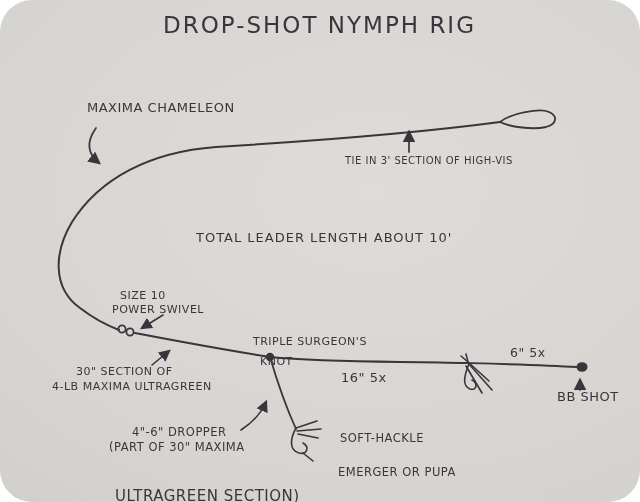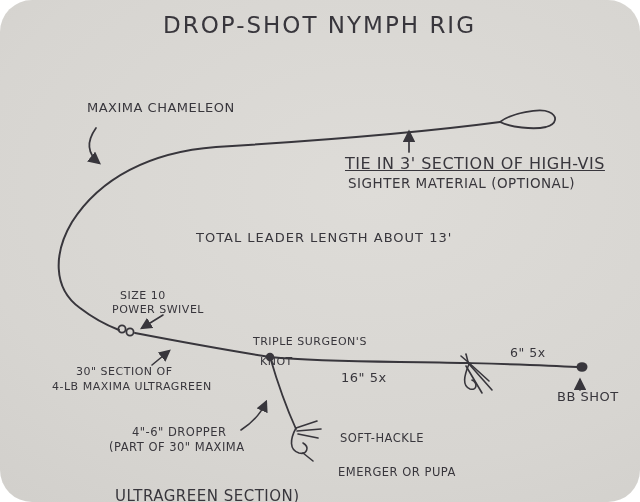--- a/index.html
+++ b/index.html
@@ -68,24 +68,23 @@
     <path d="M163,315 L142,328" stroke-width="1.6" marker-end="url(#ah)"></path>
     <path d="M152,365 L169,351" stroke-width="1.6" marker-end="url(#ah)"></path>
     <path d="M241,430 C255,421 262,411 266,402" stroke-width="1.6" marker-end="url(#ah)"></path>
     <path d="M580,390 L580,380" stroke-width="1.7" marker-end="url(#ah)"></path>
   </svg>
 
   <div class="lbl title" style="left:163px; top:13px;">DROP-SHOT NYMPH RIG</div>
 
   <div class="lbl" style="left:87px; top:101px; font-size:13px;">MAXIMA CHAMELEON</div>
 
-  <div class="lbl" style="left:345px; top:155px; font-size:16px;text-decoration:underline;">TIE IN 3' SECTION OF HIGH-VIS</div>
-  <div class="lbl" style="left:348px; top:176px; font-size:13.5px;">SIGHTER MATERIAL (OPTIONAL)</div>
+  <div class="lbl" style="left:345px; top:155px; font-size:10px;">TIE IN 3' SECTION OF HIGH-VIS</div>
 
-  <div class="lbl" style="left:196px; top:231px; font-size:13px; letter-spacing:1px;">TOTAL LEADER LENGTH ABOUT 13'</div>
+  <div class="lbl" style="left:196px; top:231px; font-size:13px; letter-spacing:1px;">TOTAL LEADER LENGTH ABOUT 10'</div>
 
   <div class="lbl" style="left:120px; top:290px; font-size:11px;">SIZE 10</div>
   <div class="lbl" style="left:112px; top:304px; font-size:11px;">POWER SWIVEL</div>
 
   <div class="lbl" style="left:253px; top:336px; font-size:11px;">TRIPLE SURGEON'S</div>
   <div class="lbl" style="left:260px; top:332px; font-size:11px;margin-top:24px;">KNOT</div>
 
   <div class="lbl" style="left:341px; top:371px; font-size:13px;">16" 5x</div>
   <div class="lbl" style="left:510px; top:346px; font-size:12.5px;">6" 5x</div>
   <div class="lbl" style="left:557px; top:390px; font-size:13px;text-align:center;">BB SHOT</div>

